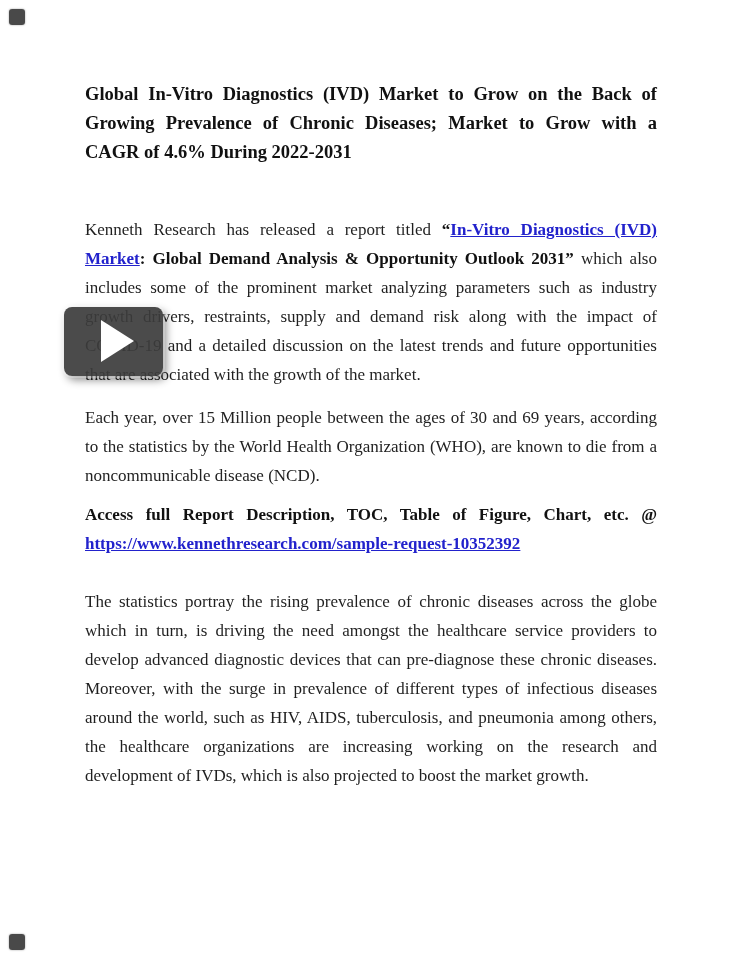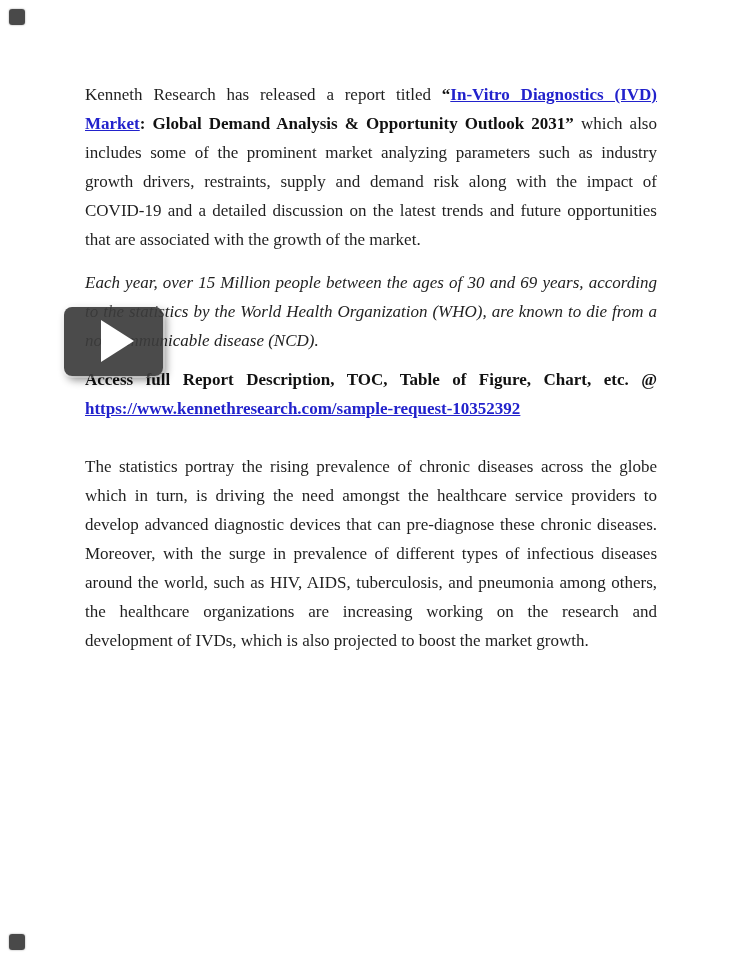--- a/index.html
+++ b/index.html
@@ -30,21 +30,20 @@
     text-align: justify;
     margin: 0 0 48px 0;
   }
   p.body-para {
     font-size: 17px;
     line-height: 29px;
     text-align: justify;
     margin: 0 0 14px 0;
   }
   p.italic-para {
-    font-style: italic;
     margin-bottom: 10px;
     color: #222222;
   }
   p.bold-para {
     font-weight: bold;
     color: #111111;
     margin-bottom: 29px;
   }
   .bold-inline {
     font-weight: bold;
@@ -91,20 +90,21 @@
   .marker-top-left { left: 9px; top: 9px; }
   .marker-bottom-left { left: 9px; top: 934px; }
 </style>
 </head>
 <body>
 
 <div class="page">
 
   <div class="content">
 
+    <h1 class="doc-title">Global In-Vitro Diagnostics (IVD) Market to Grow on the Back of Growing Prevalence of Chronic Diseases; Market to Grow with a CAGR of 4.6% During 2022-2031</h1>
 
     <p class="body-para"><span>Kenneth Research has released a report titled </span><span class="bold-inline">“</span><a class="doc-link">In-Vitro Diagnostics (IVD) Market</a><span class="bold-inline">: Global Demand Analysis &amp; Opportunity Outlook 2031”</span><span> which also includes some of the prominent market analyzing parameters such as industry growth drivers, restraints, supply and demand risk along with the impact of COVID-19 and a detailed discussion on the latest trends and future opportunities that are associated with the growth of the market.</span></p>
 
     <p class="body-para italic-para">Each year, over 15 Million people between the ages of 30 and 69 years, according to the statistics by the World Health Organization (WHO), are known to die from a noncommunicable disease (NCD).</p>
 
     <p class="body-para bold-para"><span>Access full Report Description, TOC, Table of Figure, Chart, etc. @ </span><a class="doc-link">https://www.kennethresearch.com/sample-request-10352392</a></p>
 
     <p class="body-para">The statistics portray the rising prevalence of chronic diseases across the globe which in turn, is driving the need amongst the healthcare service providers to develop advanced diagnostic devices that can pre-diagnose these chronic diseases. Moreover, with the surge in prevalence of different types of infectious diseases around the world, such as HIV, AIDS, tuberculosis, and pneumonia among others, the healthcare organizations are increasing working on the research and development of IVDs, which is also projected to boost the market growth.</p>
 
   </div>

